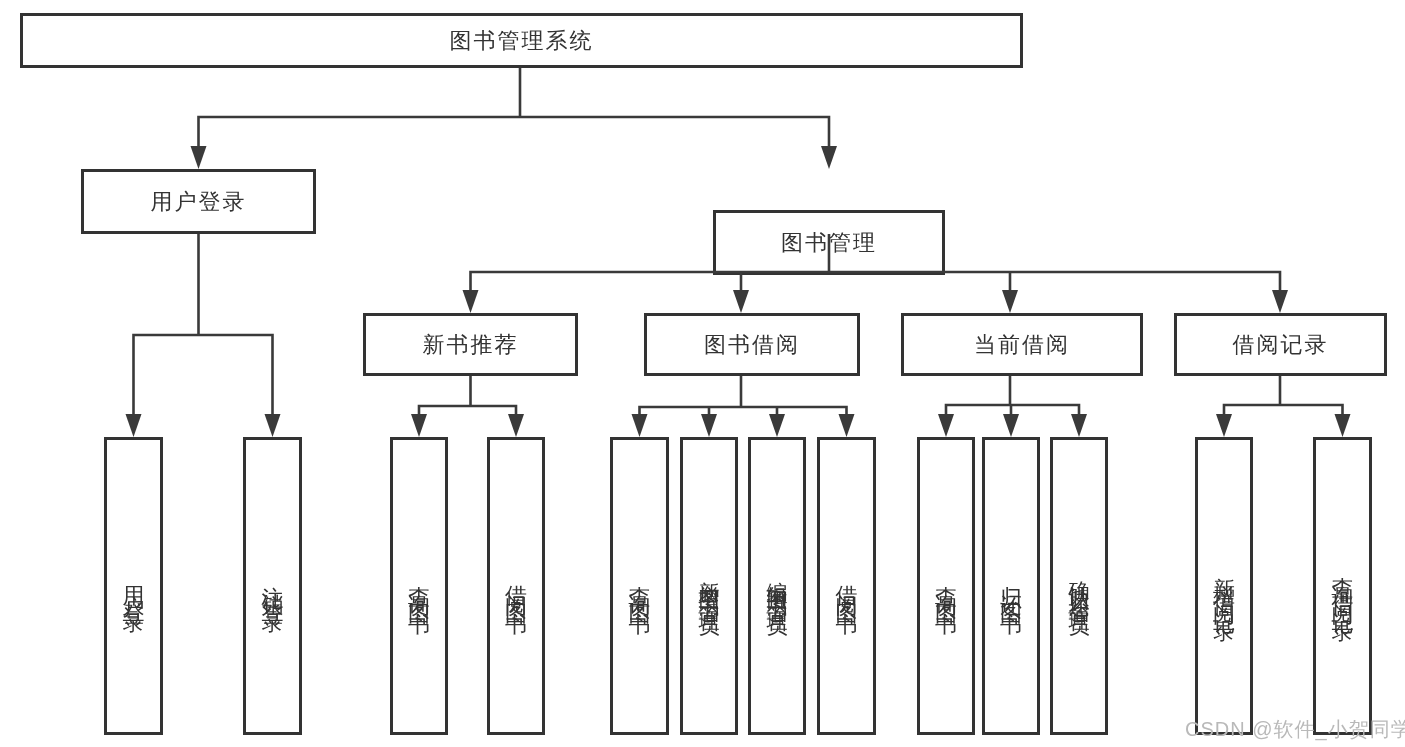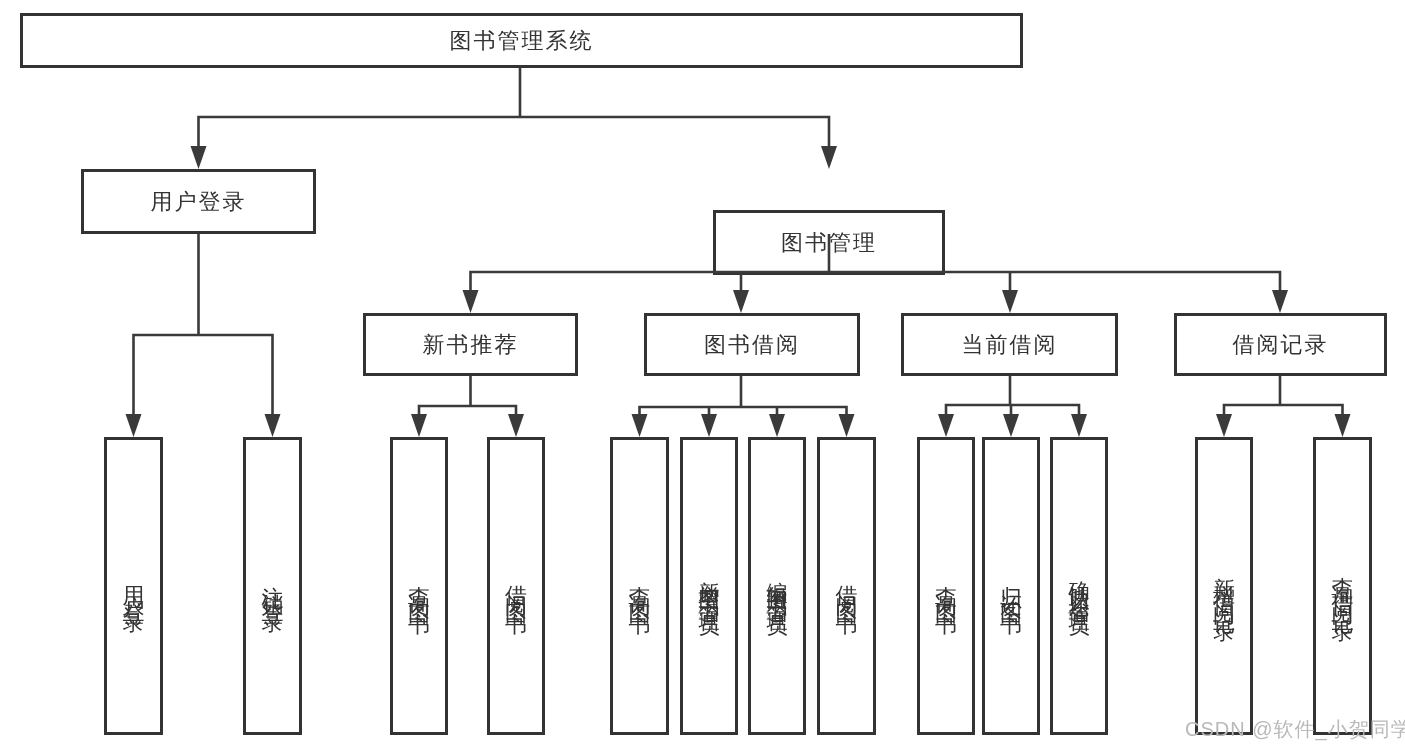--- a/index.html
+++ b/index.html
@@ -68,21 +68,21 @@
   <div class="node hbox" style="left:713px; top:169px; width:232px; height:65px;margin-top:41px;">
     <span>图书管理</span>
   </div>
 
   <div class="node hbox" style="left:363px; top:313px; width:215px; height:63px;">
     <span>新书推荐</span>
   </div>
   <div class="node hbox" style="left:632px; top:313px; width:216px; height:63px;margin-left:12px;">
     <span>图书借阅</span>
   </div>
-  <div class="node hbox" style="left:901px; top:313px; width:217px; height:63px;">
+  <div class="node hbox" style="left:901px; top:313px; width:242px; height:63px;">
     <span>当前借阅</span>
   </div>
   <div class="node hbox" style="left:1174px; top:313px; width:213px; height:63px;">
     <span>借阅记录</span>
   </div>
 
   <div class="node vbox" style="left:104px; top:437px; width:59px; height:298px;">
     <span class="vtext">用户登录</span>
   </div>
   <div class="node vbox" style="left:243px; top:437px; width:59px; height:298px;">

